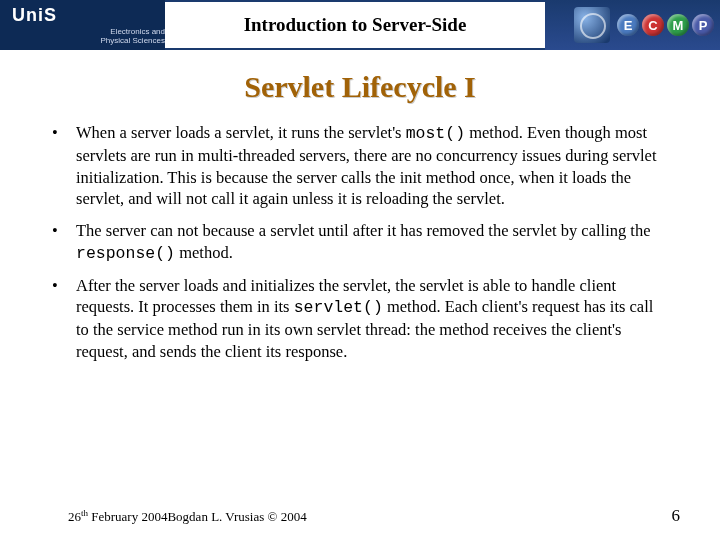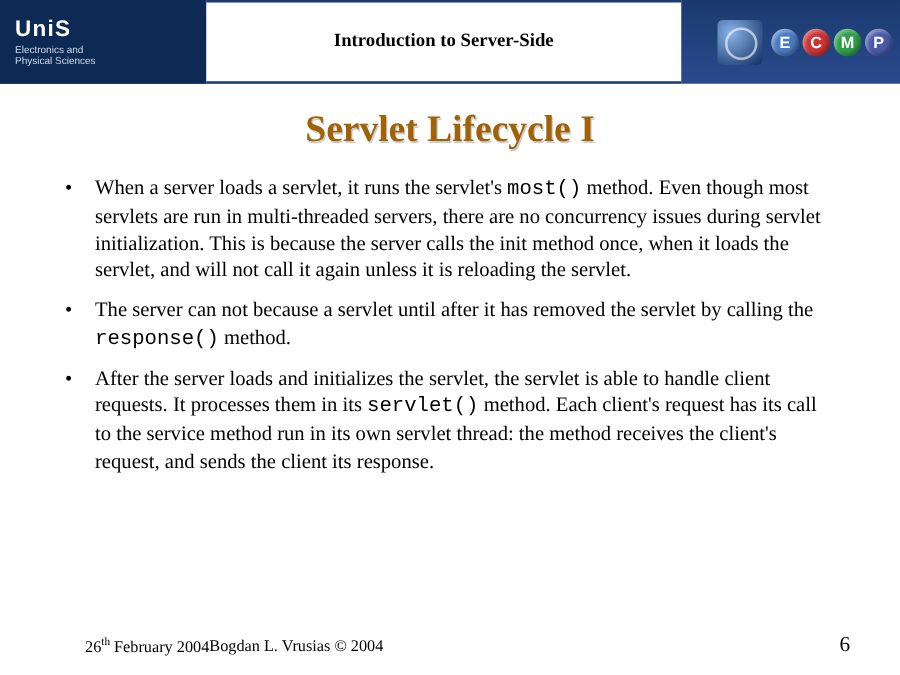--- a/index.html
+++ b/index.html
@@ -7,21 +7,21 @@
     width: 720px;
     height: 540px;
     background: #ffffff;
     font-family: "Times New Roman", Times, serif;
     color: #000;
     position: relative;
     overflow: hidden;
   }
   .header {
     width: 100%;
-    height: 67px;
+    height: 50px;
     background: linear-gradient(to bottom, #1a3a6e 0%, #2a4a8e 100%);
     display: flex;
     align-items: stretch;
   }
   .header-left {
     width: 165px;
     background: #0d2a55;
     display: flex;
     flex-direction: column;
     justify-content: center;
@@ -33,30 +33,31 @@
     font-size: 18px;
     font-weight: bold;
     letter-spacing: 1px;
   }
   .dept {
     font-family: Arial, sans-serif;
     font-size: 8px;
     color: #cfd8ec;
     line-height: 1.1;
     margin-top: 2px;
+    text-align: right;
   }
   .header-center {
     flex: 1;
     background: #ffffff;
     display: flex;
     flex-direction: column;
     justify-content: center;
     align-items: center;
     font-weight: bold;
-    font-size: 15px;
+    font-size: 19px;
     color: #000;
     border-top: 2px solid #1a3a6e;
     border-bottom: 2px solid #1a3a6e;
   }
   .header-right {
     width: 175px;
     display: flex;
     align-items: center;
     justify-content: flex-end;
     padding-right: 6px;

